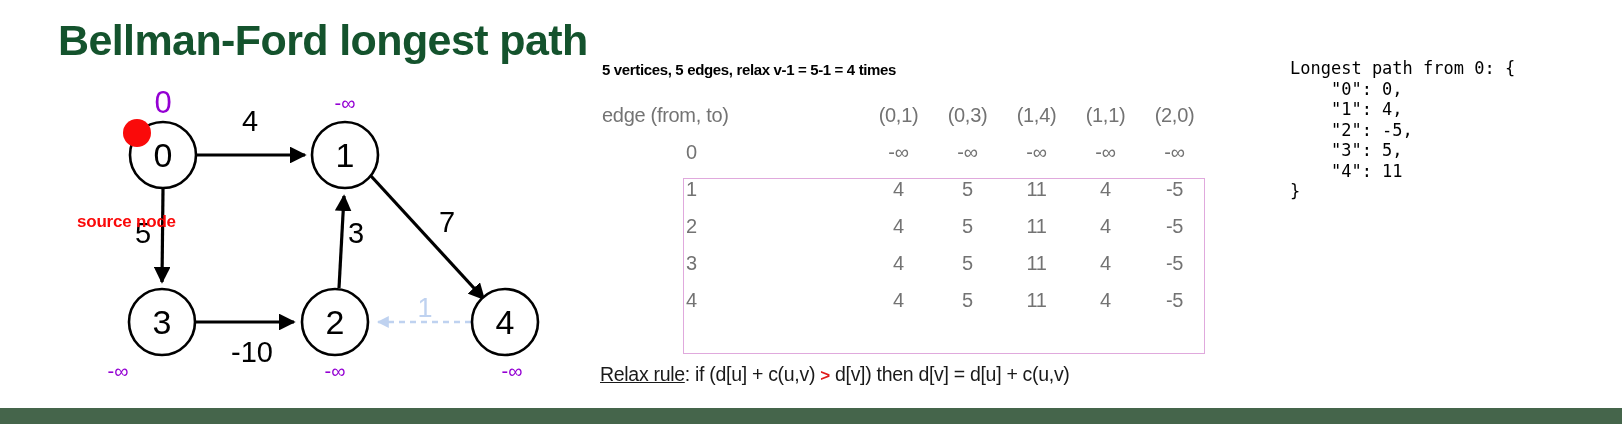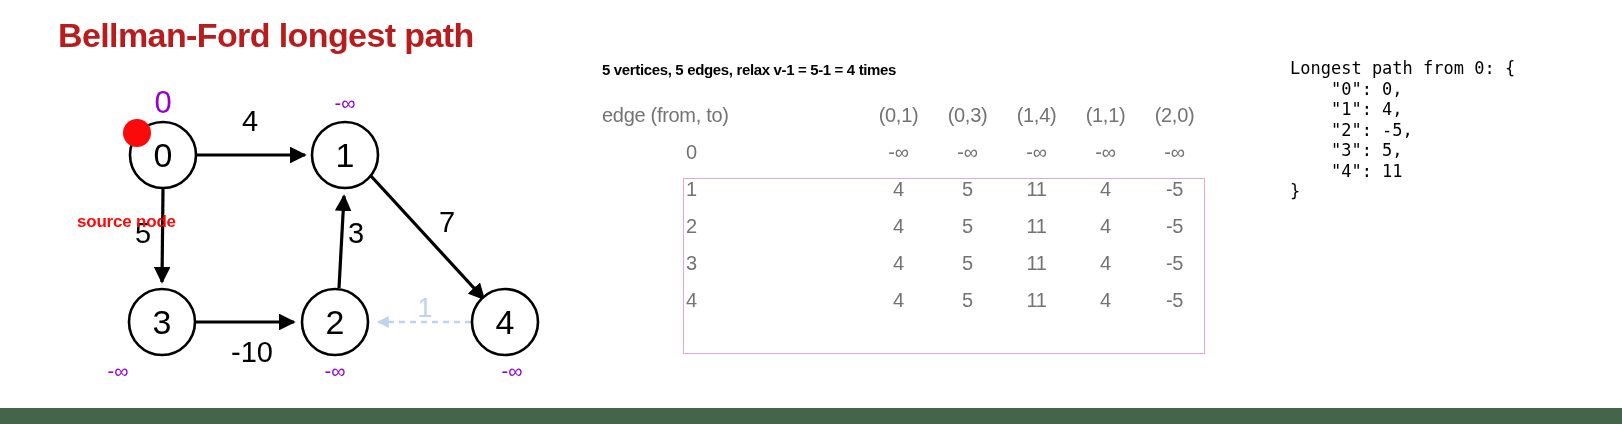--- a/index.html
+++ b/index.html
@@ -17,24 +17,24 @@
     height: 424px;
     background: #ffffff;
     overflow: hidden;
   }
 
   
   #title {
     position: absolute;
     left: 58px;
     top: 16px;
-    font-size: 34px;
+    font-size: 43px;
     font-weight: bold;
     letter-spacing: -0.6px;
-    color: #b91c1c;
+    color: #14532d;
     white-space: nowrap;
   }
 
   
   #graph-panel {
     position: absolute;
     left: 0px;
     top: 70px;
     width: 590px;
     height: 320px;
@@ -279,20 +279,21 @@
           <td class="val-cell">5</td>
           <td class="val-cell">11</td>
           <td class="val-cell">4</td>
           <td class="val-cell">-5</td>
         </tr>
       </tbody>
     </table>
 
     <div id="iter-box"></div>
 
+    <div id="relax-rule"><span class="ul">Relax rule</span><span>: if (d[u] + c(u,v) </span><span class="gt">&gt;</span><span> d[v]) then d[v] = d[u] + c(u,v)</span></div>
   </div>
 
   <div id="result-panel">
     <pre id="result-code">Longest path from 0: {
     "0": 0,
     "1": 4,
     "2": -5,
     "3": 5,
     "4": 11
 }</pre>

